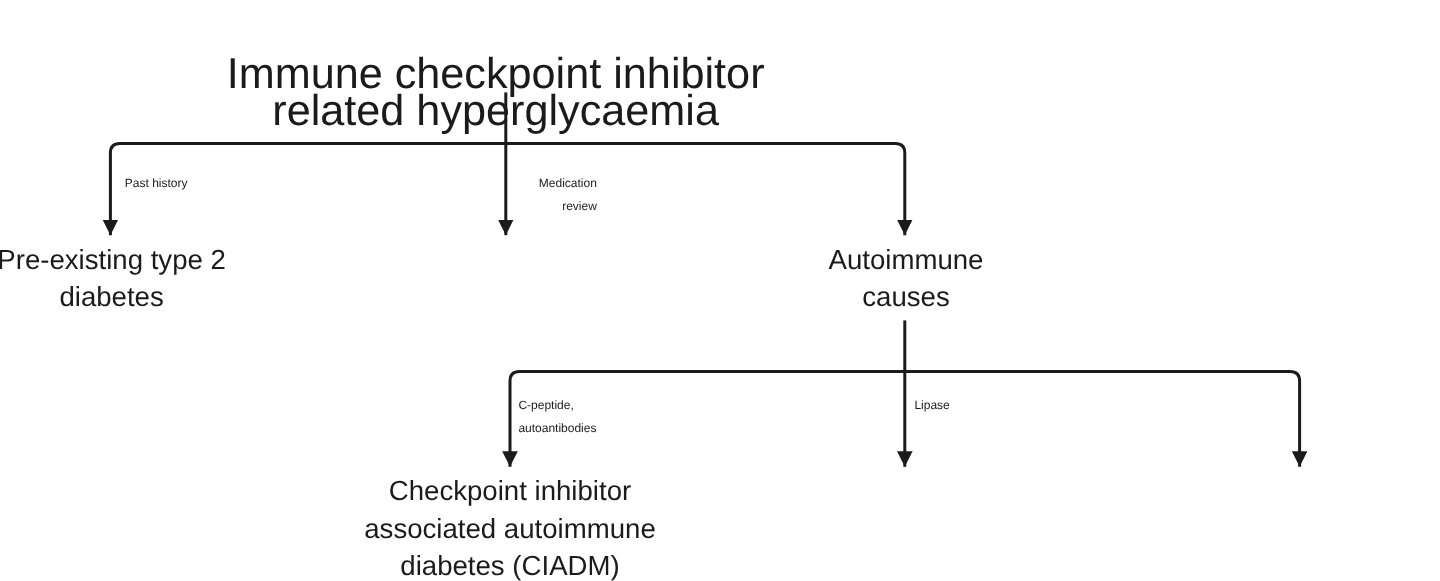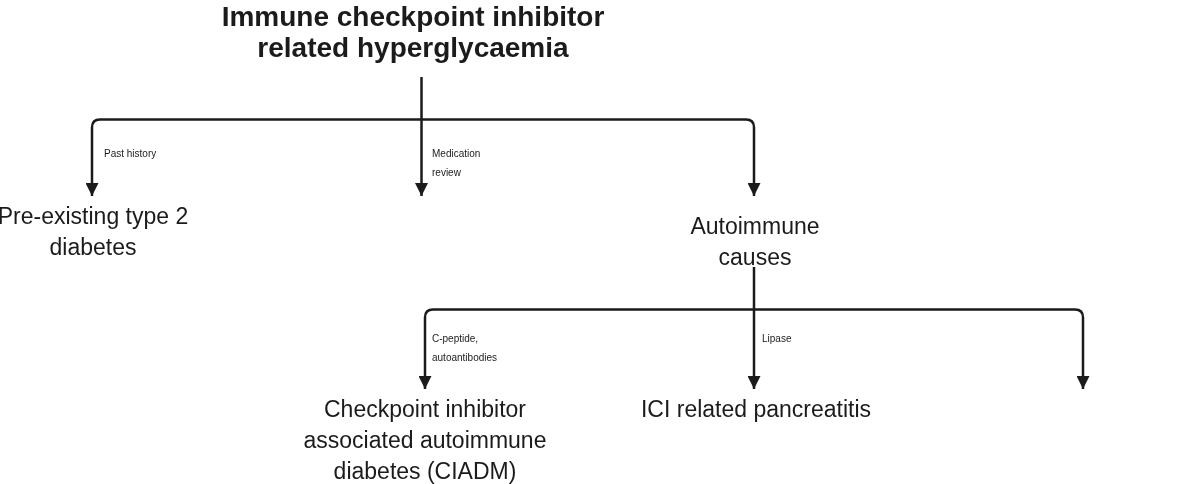--- a/index.html
+++ b/index.html
@@ -28,25 +28,26 @@
     stroke: #1b1b1b;
     stroke-width: 2.5;
     stroke-linejoin: round;
   }
   .txt {
     position: absolute;
     white-space: pre-line;
     width: max-content;
   }
   .root-title {
-    font-size: 28px;
+    font-size: 36px;
     line-height: 31px;
     text-align: center;
     transform: translateX(-50%);
-    font-weight: 700;
+    font-weight: 400;
+    margin-top: 44px;
   }
   .node {
     font-size: 23px;
     line-height: 31px;
     text-align: center;
     transform: translateX(-50%);
     font-weight: 400;
   }
   .edge-label {
     font-size: 10px;
@@ -71,30 +72,29 @@
     <path d="M421.5 119.5 L746 119.5 Q754 119.5 754 127.5 L754 196" marker-end="url(#ah)"></path>
     <path d="M754 267 L754 389" marker-end="url(#ah)"></path>
     <path d="M754 309.5 L433 309.5 Q425 309.5 425 317.5 L425 389" marker-end="url(#ah)"></path>
     <path d="M754 309.5 L1075 309.5 Q1083 309.5 1083 317.5 L1083 389" marker-end="url(#ah)"></path>
   </svg>
 
   <div class="txt root-title" style="left:413px; top:1px;">Immune checkpoint inhibitor
 related hyperglycaemia</div>
 
   <div class="txt edge-label" style="left:104px; top:144px;">Past history</div>
-  <div class="txt edge-label" style="left:432px; top:144px;">Medication
+  <div class="txt edge-label" style="left:449px; top:144px;text-align:right;">Medication
 review</div>
 
   <div class="txt node" style="left:93px; top:201px;">Pre-existing type 2
 diabetes</div>
-  <div class="txt node" style="left:755px; top:201px;margin-top:10px;">Autoimmune
+  <div class="txt node" style="left:755px; top:201px;">Autoimmune
 causes</div>
 
   <div class="txt edge-label" style="left:432px; top:329px;">C-peptide,
 autoantibodies</div>
   <div class="txt edge-label" style="left:762px; top:329px;">Lipase</div>
 
   <div class="txt node" style="left:425px; top:394px;">Checkpoint inhibitor
 associated autoimmune
 diabetes (CIADM)</div>
-  <div class="txt node" style="left:756px; top:394px;">ICI related pancreatitis</div>
 
 </div>
 
 </body></html>

